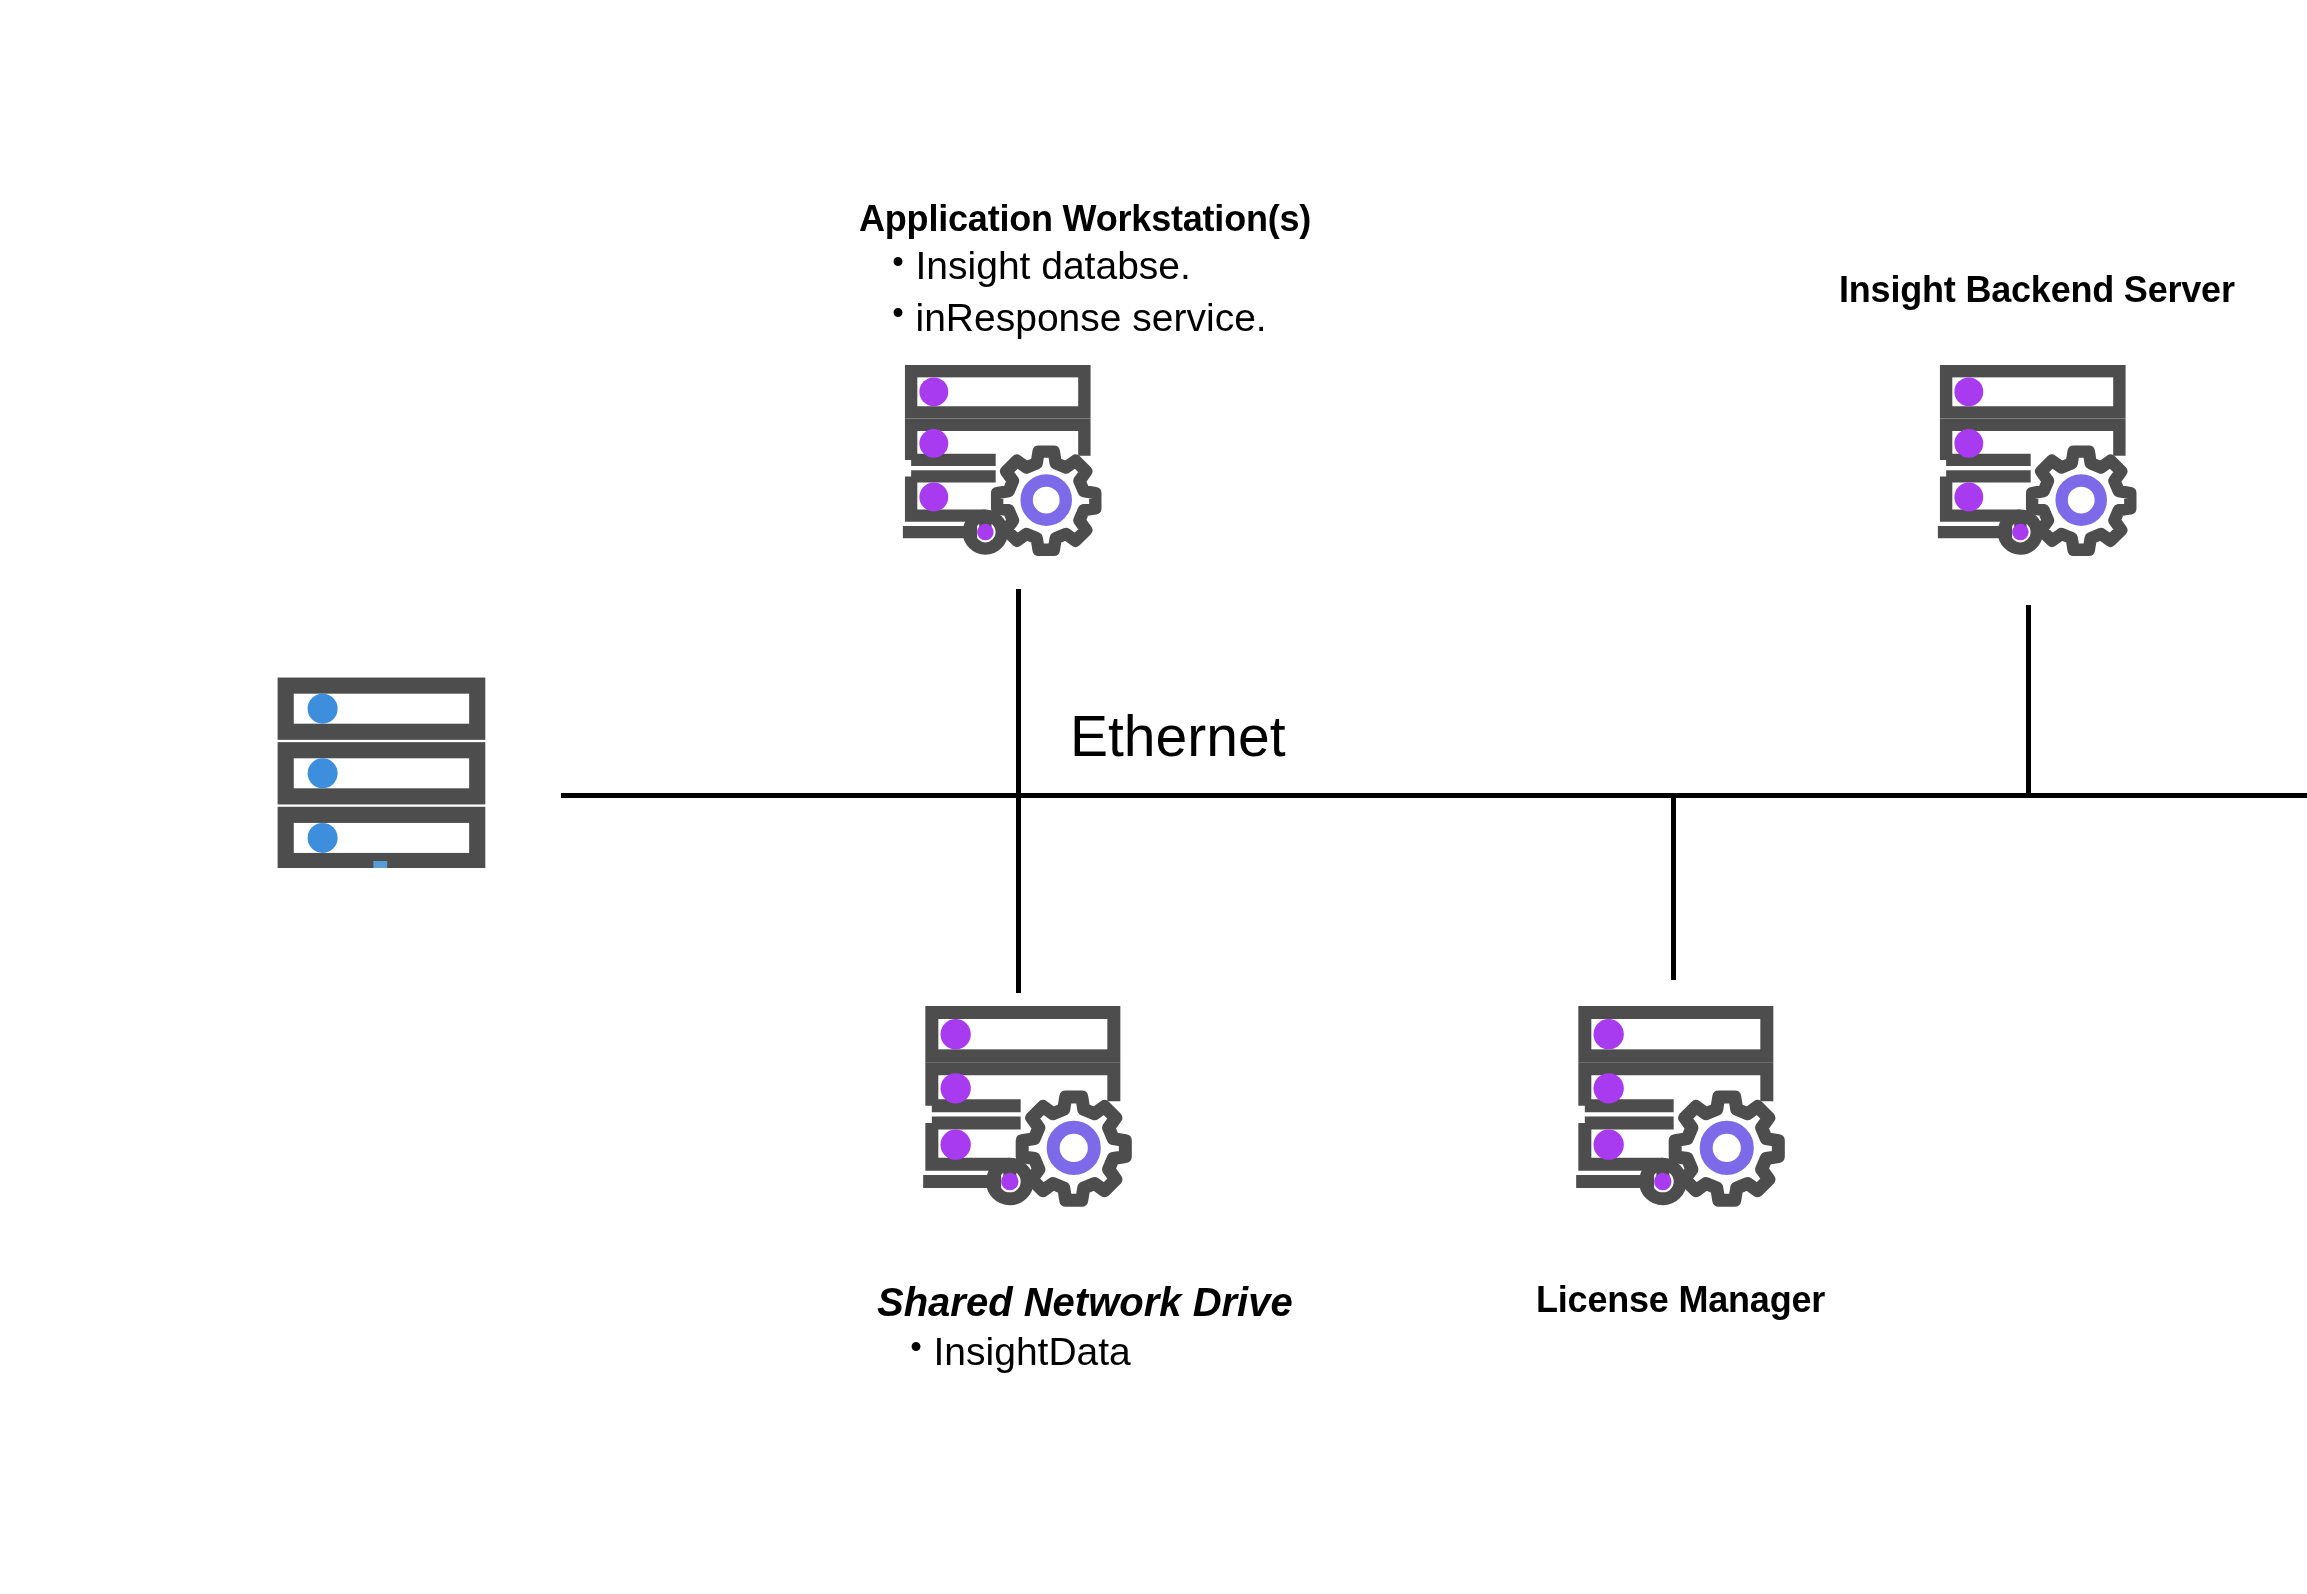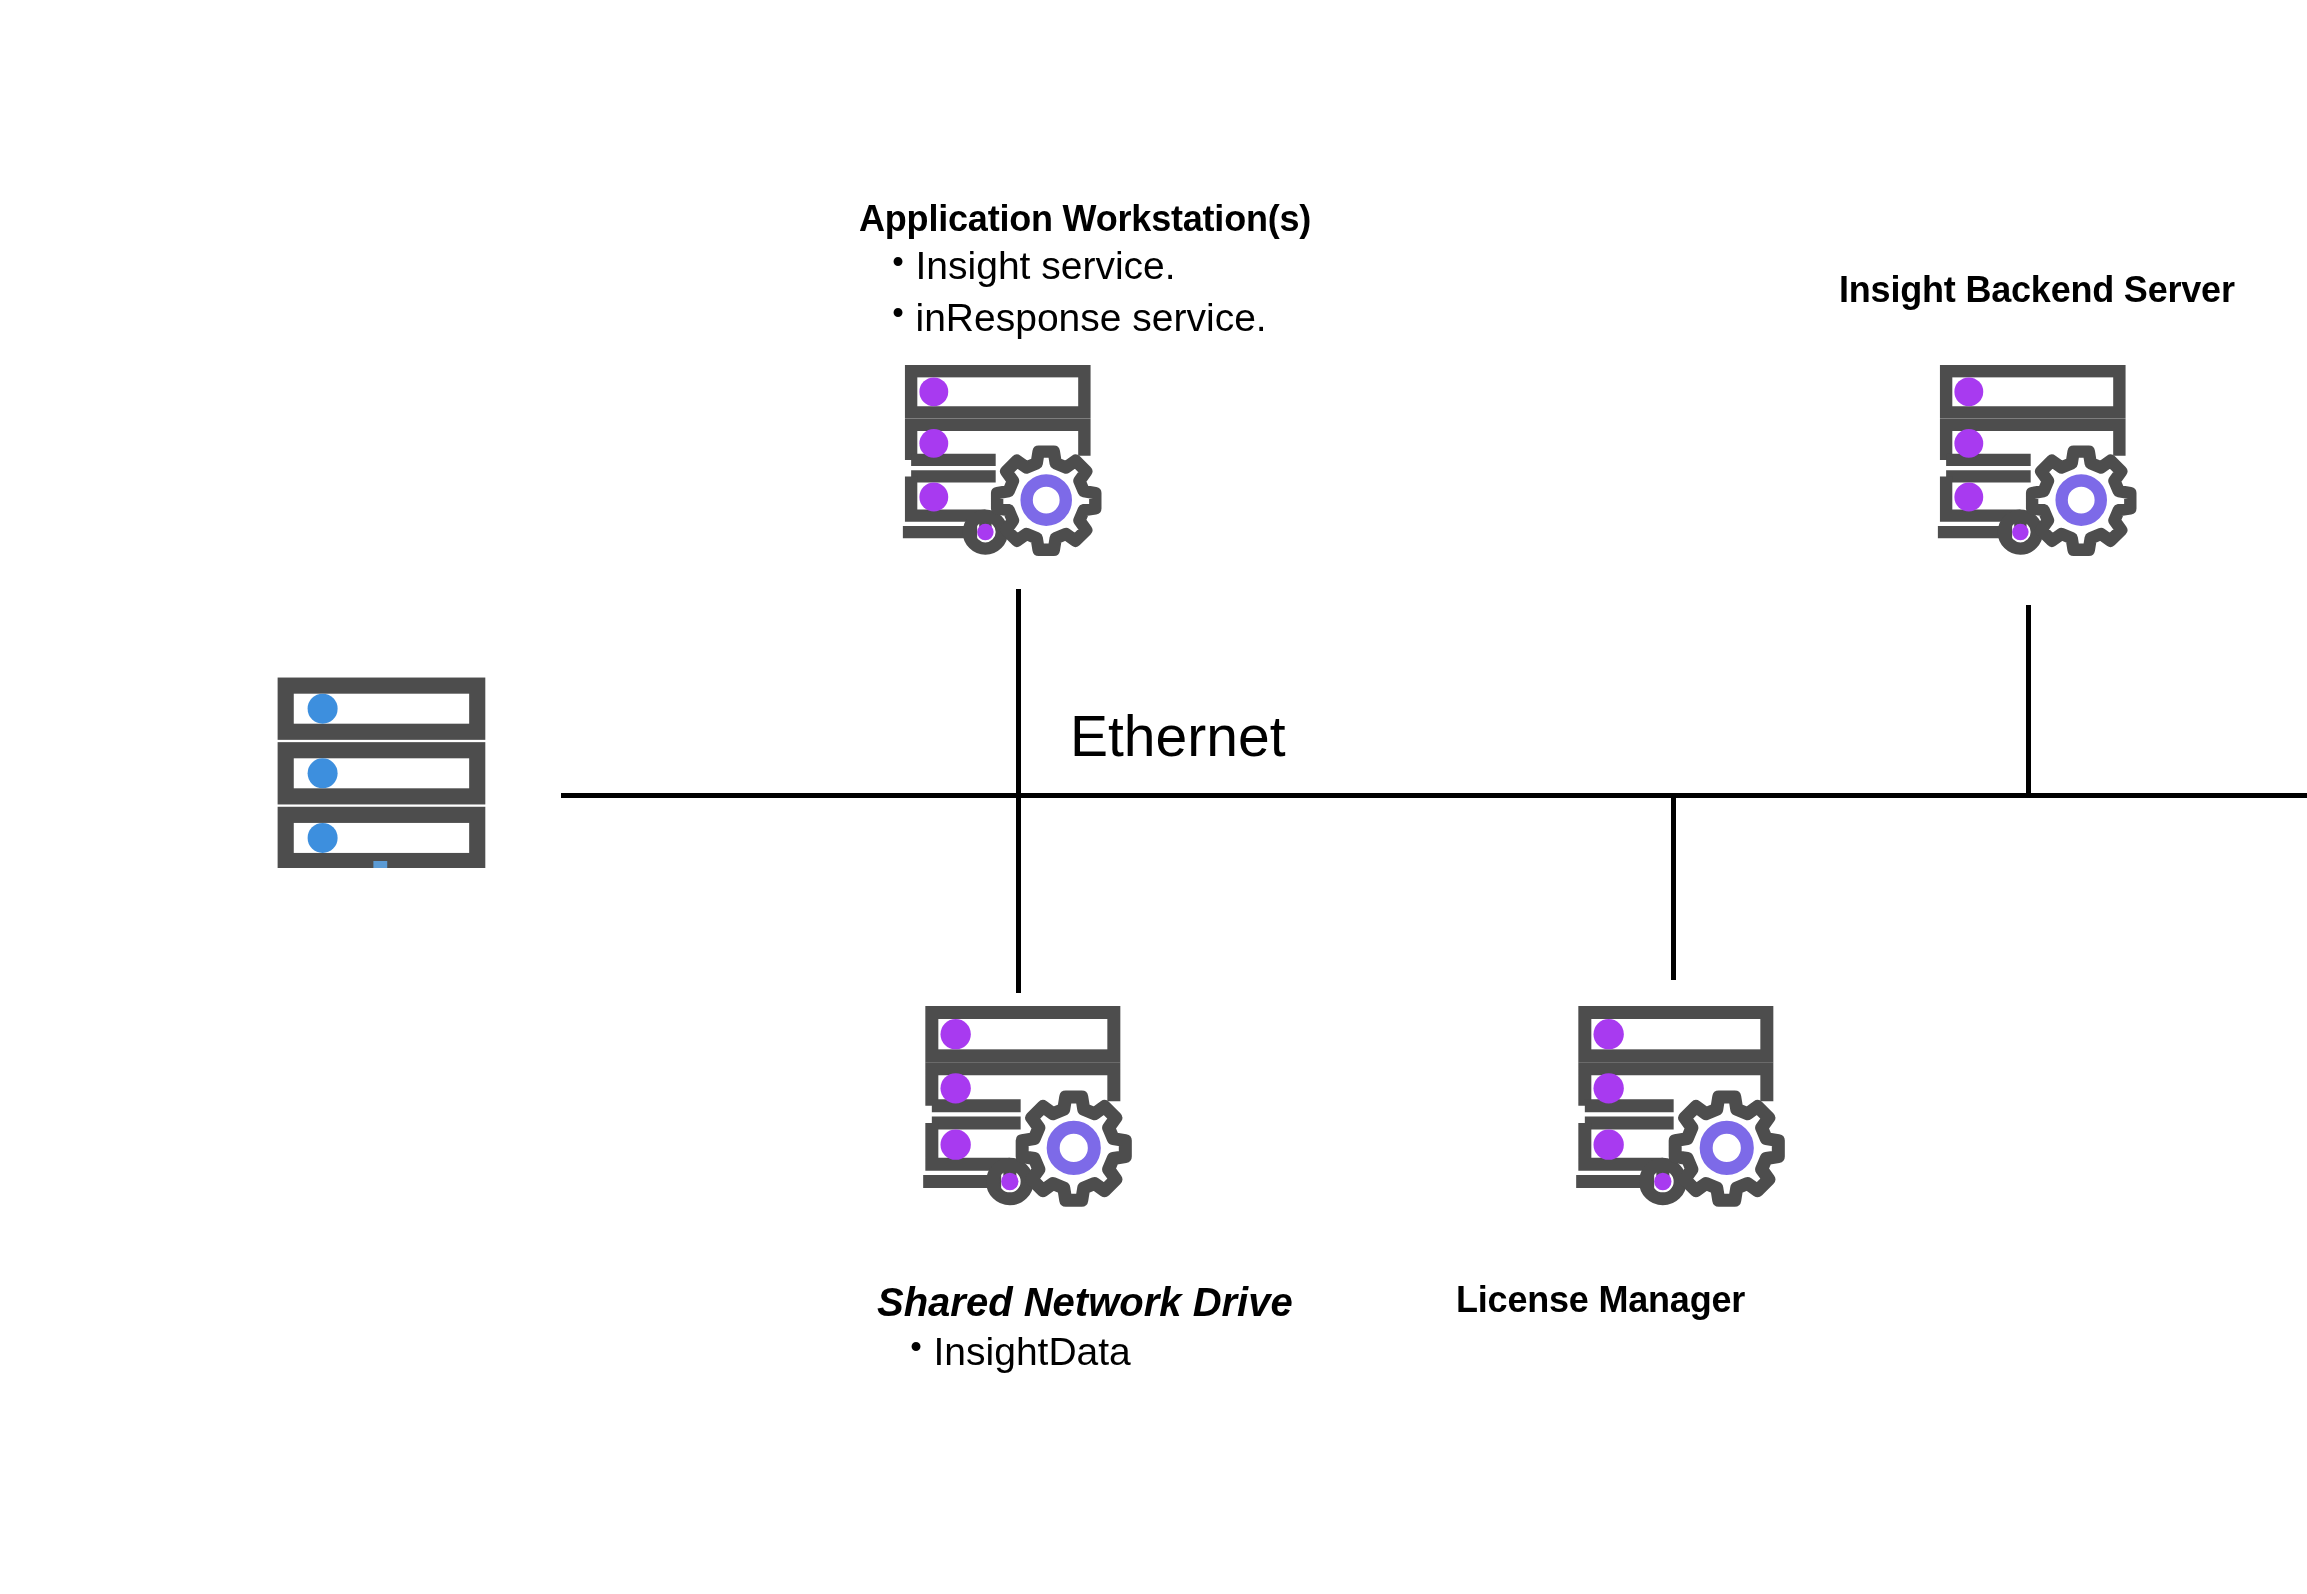--- a/index.html
+++ b/index.html
@@ -87,21 +87,21 @@
 
   <div class="drop-line" style="left:2026px; top:605px; width:5px; height:190px;"></div>
 
   <div class="drop-line" style="left:1671px; top:795px; width:5px; height:185px;"></div>
 
   <div class="node ethernet-label" style="left:1070px; top:703px;">Ethernet</div>
 
   <div class="node" style="left:859px; top:198px;">
     <div class="title">Application Workstation(s)</div>
     <ul class="bullets">
-      <li style="margin-left:29.5px;"><span>Insight service.</span></li>
+      <li style="margin-left:29.5px;"><span>Insight databse.</span></li>
       <li style="margin-left:29.5px;"><span>inResponse service.</span></li>
     </ul>
   </div>
 
   <div class="node" style="left:902px; top:365px; width:208px; height:198px;">
     <svg class="icon-svg" viewBox="0 0 100 96" width="208" height="198">
       <g fill="none" stroke="#4d4d4d" stroke-width="6">
         <rect x="4" y="3" width="84" height="20"></rect>
         <path d="M4 46 L4 29 L88 29 L88 44"></path>
         <path d="M4 46 L45 46"></path>
@@ -213,18 +213,18 @@
       <circle cx="15" cy="38" r="7" fill="#a83af0"></circle>
       <circle cx="15" cy="64" r="7" fill="#a83af0"></circle>
       <circle cx="40" cy="81" r="8" fill="none" stroke="#4d4d4d" stroke-width="6"></circle>
       <circle cx="40" cy="81" r="4" fill="#a83af0"></circle>
       <g>
         <path fill="none" stroke="#4d4d4d" stroke-width="6" stroke-linejoin="round" d="M65.8 42.0 h7.4 l0.9 5.6 5.0 2.1 4.6 -3.3 5.2 5.2 -3.3 4.6 2.1 5.0 5.6 0.9 v7.4 l-5.6 0.9 -2.1 5.0 3.3 4.6 -5.2 5.2 -4.6 -3.3 -5.0 2.1 -0.9 5.6 h-7.4 l-0.9 -5.6 -5.0 -2.1 -4.6 3.3 -5.2 -5.2 3.3 -4.6 -2.1 -5.0 -5.6 -0.9 v-7.4 l5.6 -0.9 2.1 -5.0 -3.3 -4.6 5.2 -5.2 4.6 3.3 5.0 -2.1 z"></path>
         <circle cx="69.5" cy="65.5" r="9.5" fill="none" stroke="#7d6ae8" stroke-width="6"></circle>
       </g>
     </svg>
   </div>
-  <div class="node" style="left:1456px; top:1279px;">
+  <div class="node" style="left:1536px; top:1279px;">
     <div class="title">License Manager</div>
   </div>
 
 </div>
 
 
 </body></html>

